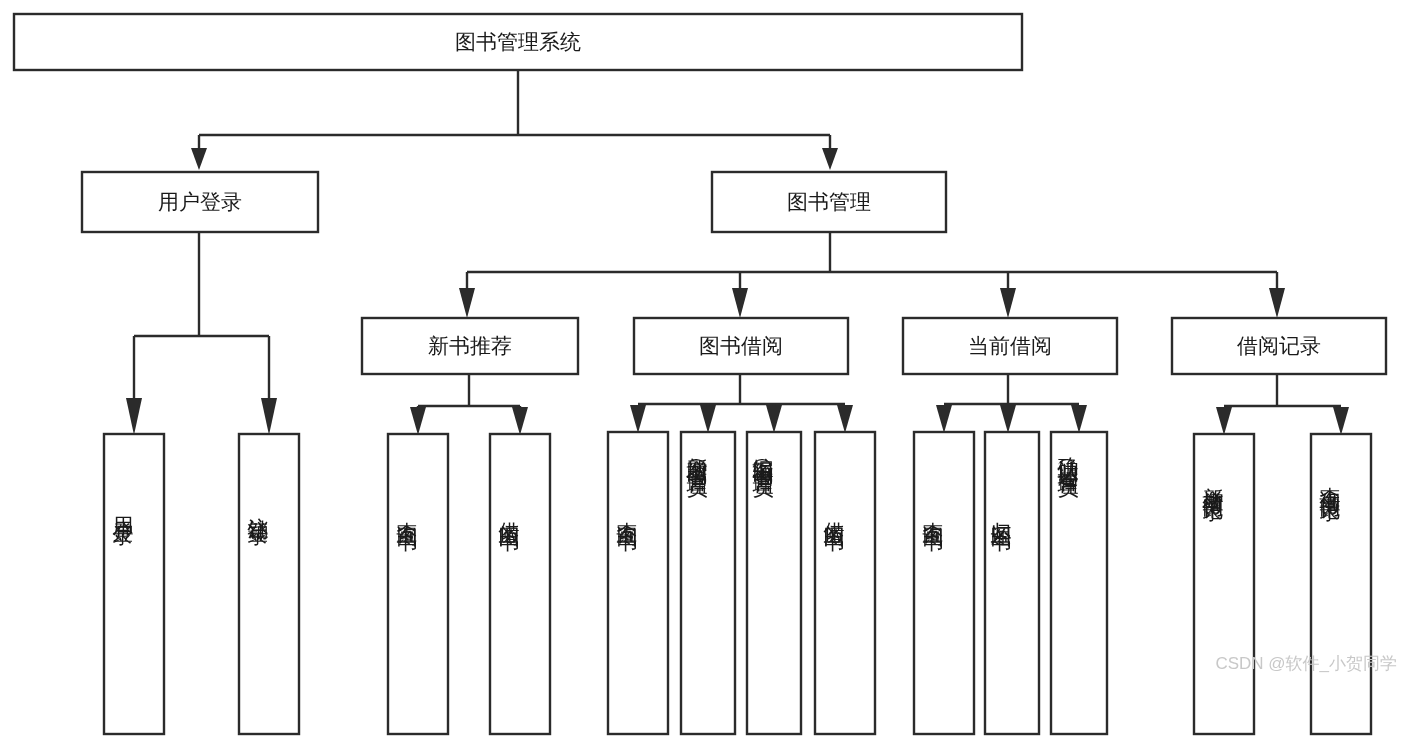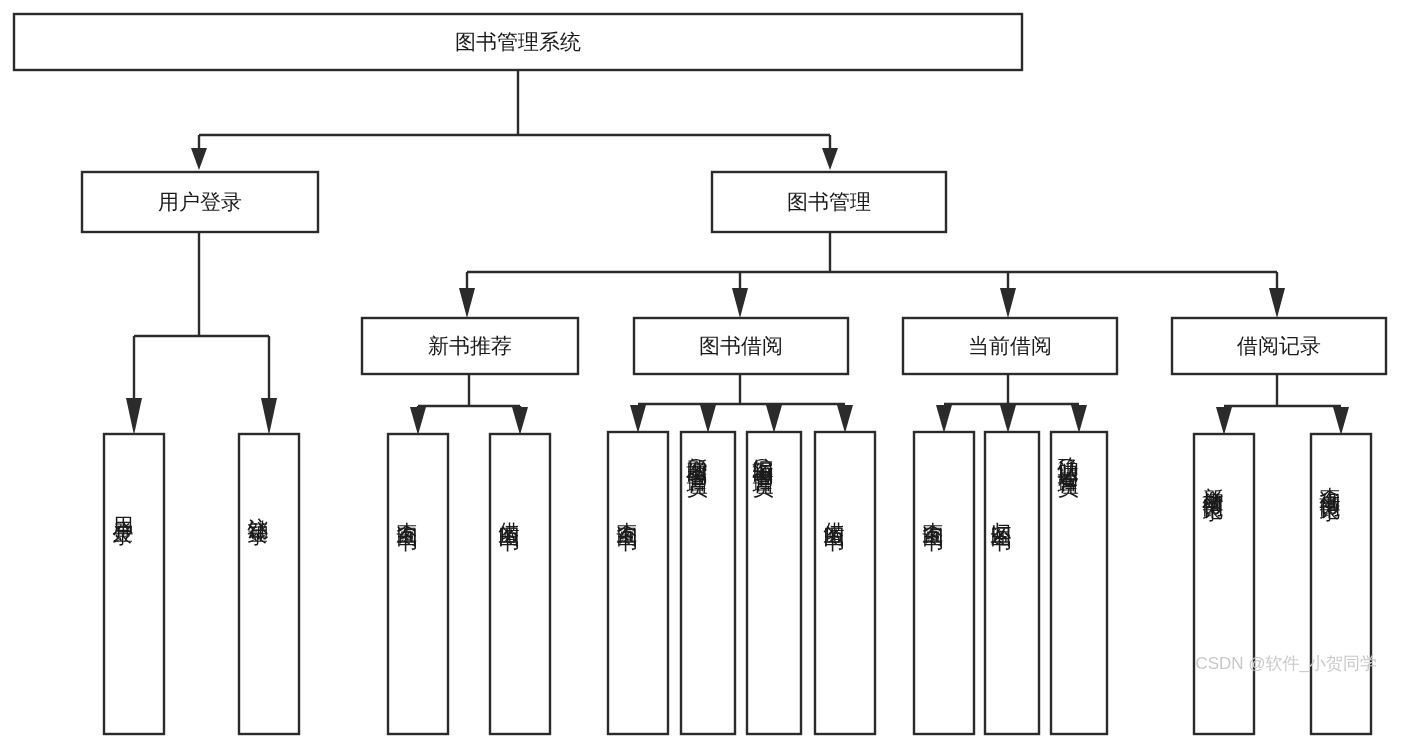--- a/index.html
+++ b/index.html
@@ -56,21 +56,21 @@
     writing-mode: vertical-rl;
     text-orientation: upright;
     letter-spacing: 3px;
     line-height: 1;
     white-space: nowrap;
     pointer-events: none;
     user-select: none;
   }
   .watermark {
     position: absolute;
-    right: 28px;
+    right: 8px;
     bottom: 6px;
     font-family: "Liberation Sans", "DejaVu Sans", sans-serif;
     font-size: 17px;
     color: #c8c8c8;
     white-space: nowrap;
     user-select: none;
   }
 </style>
 </head>
 <body>

